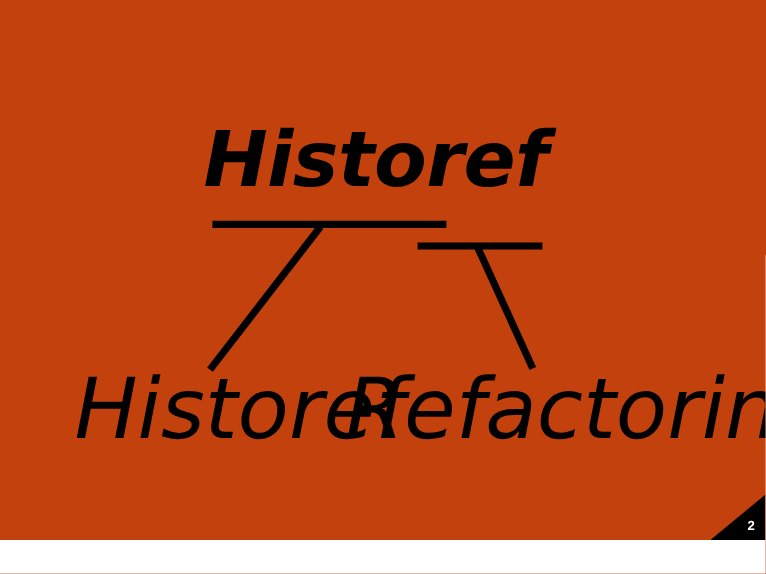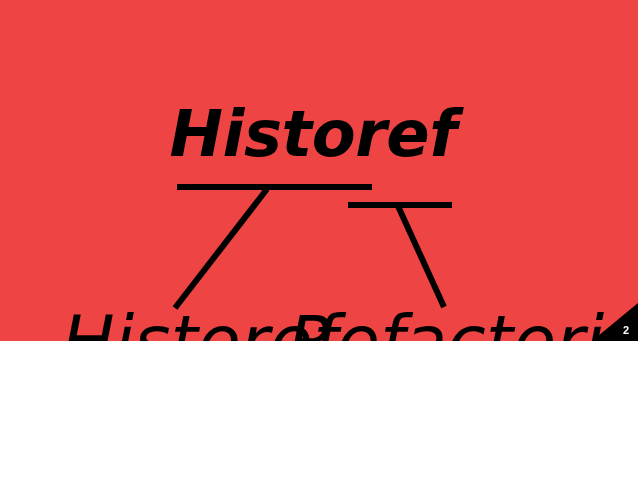--- a/index.html
+++ b/index.html
@@ -11,22 +11,22 @@
     width: 638px;
     height: 478px;
     background: #ffffff;
     font-family: "Liberation Sans", sans-serif;
     overflow: hidden;
   }
 
   #slide {
     position: relative;
     width: 638px;
-    height: 341px;
-    background: #ef4444;
+    height: 450px;
+    background: #c2410c;
     overflow: hidden;
   }
 
   
   .title-word {
     position: absolute;
     left: 0;
     top: 96px;
     width: 638px;
     text-align: center;

